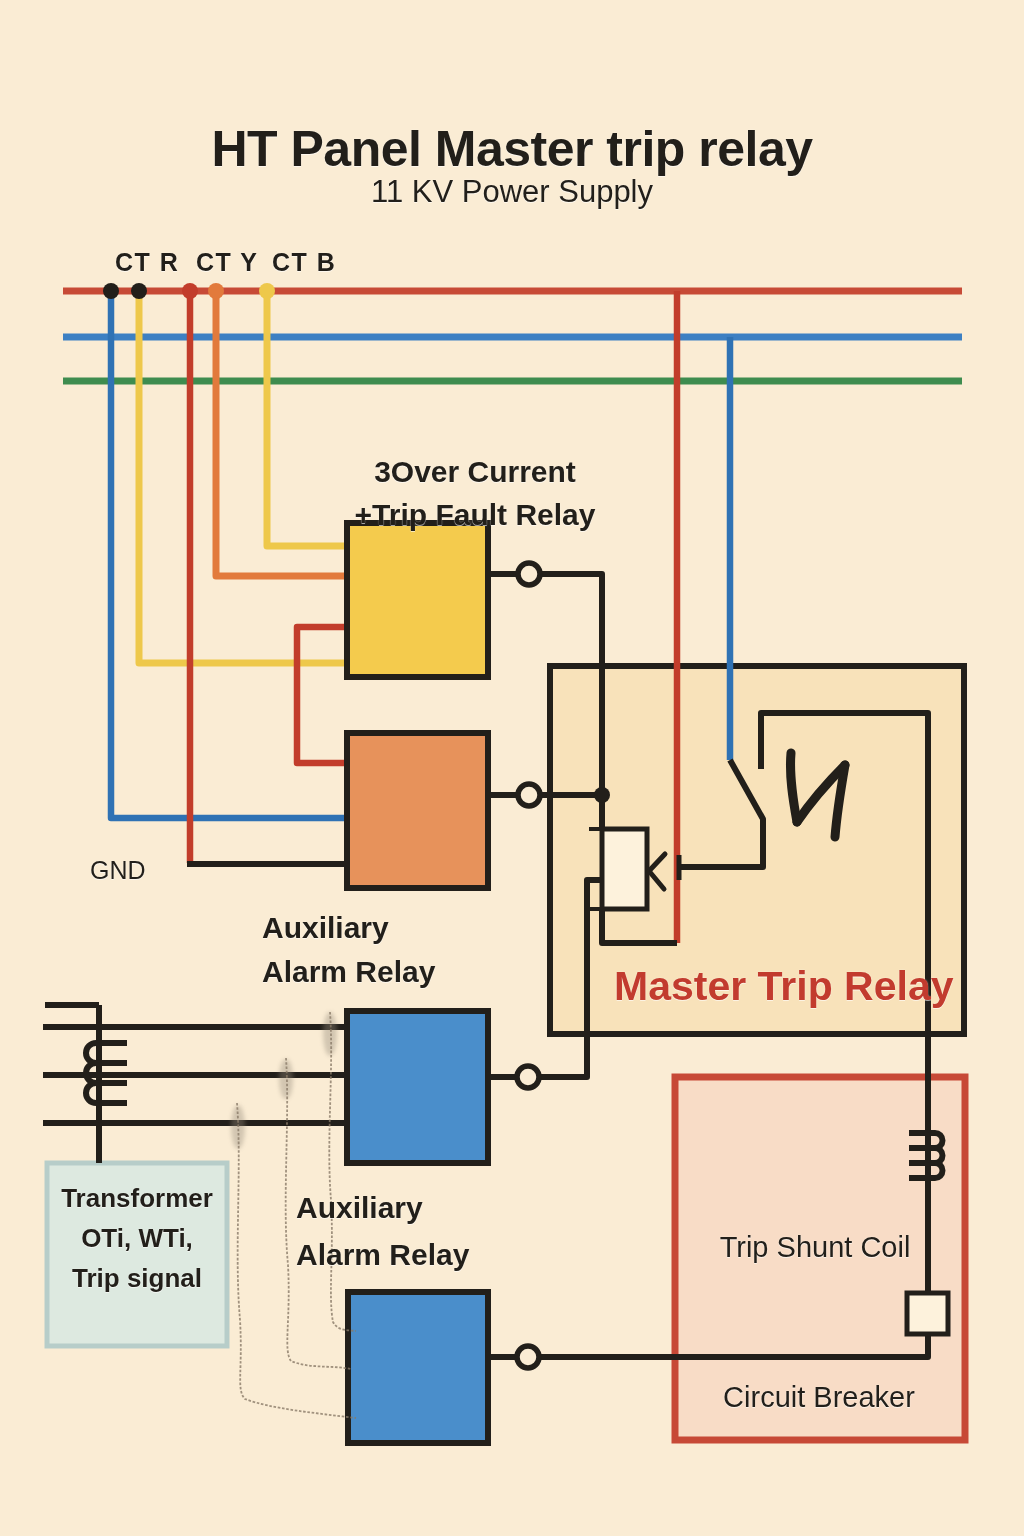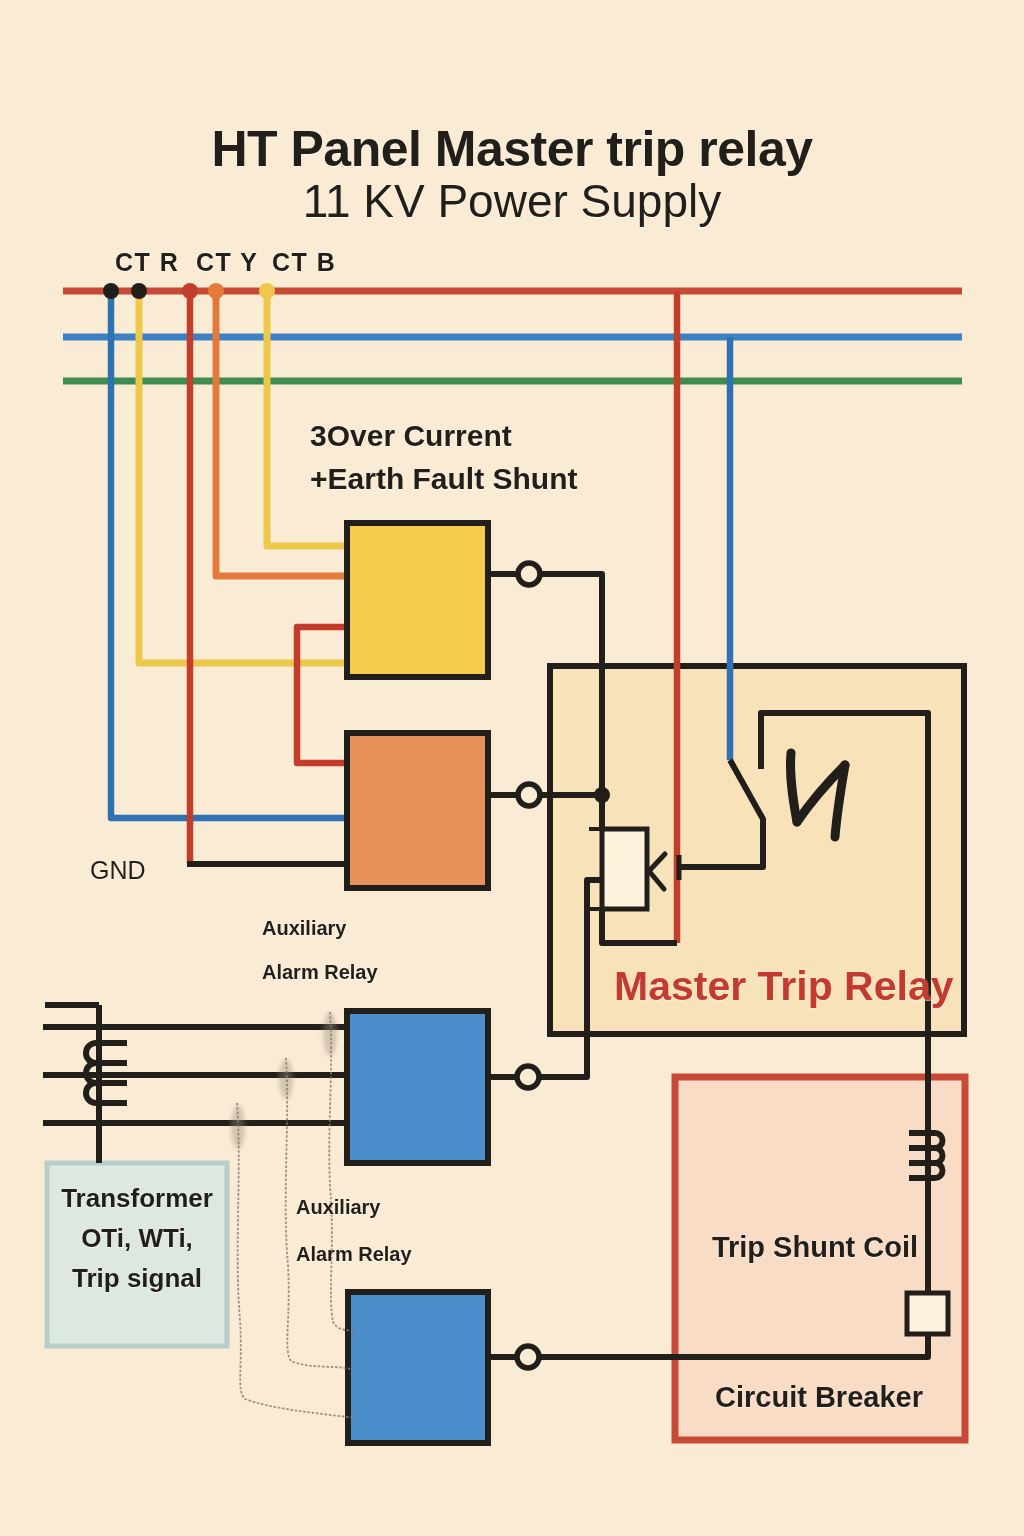--- a/index.html
+++ b/index.html
@@ -34,27 +34,27 @@
   .term{fill:var(--bg);stroke:var(--black);stroke-width:5.5;}
   .scribble{stroke:var(--black);stroke-width:9;stroke-linecap:round;fill:none;}
   .pencil{stroke:var(--pencil);stroke-width:1.8;stroke-dasharray:2.6 1.7;opacity:.8;fill:none;}
   .smudge{fill:#938878;opacity:.38;}
 
   
   .lbl{position:absolute;white-space:nowrap;
        text-shadow:0 1px 0 rgba(255,255,255,.55),0 0 2px rgba(255,253,246,.45);}
   .lbl.block{white-space:normal;}
   .title{font-size:50px;font-weight:700;letter-spacing:-.5px;margin-top:36px;}
-  .subtitle{font-size:46px;font-weight:500;}
+  .subtitle{font-size:31px;font-weight:500;}
   .ct{font-size:25px;font-weight:700;letter-spacing:1.5px;margin-left:21px;}
-  .dlabel{font-size:20px;font-weight:700;line-height:44px;}
-  .oc{font-size:30px;font-weight:700;line-height:43px;}
+  .dlabel{font-size:30px;font-weight:700;line-height:44px;}
+  .oc{font-size:30px;font-weight:700;line-height:43px;text-align:center;margin-top:36px;}
   .gnd{font-size:25px;font-weight:400;}
   .master-lbl{font-size:41px;font-weight:700;color:var(--masterLabel);text-align:center;}
-  .cb-lbl{font-size:29px;font-weight:700;text-align:center;}
+  .cb-lbl{font-size:29px;font-weight:400;text-align:center;}
   .tx{font-size:26px;font-weight:600;line-height:40px;text-align:center;}
 </style>
 </head>
 <body>
 
 <div class="stage">
 
   <svg viewBox="0 0 1024 1536">
     <defs>
       <filter id="soft" x="-60%" y="-60%" width="220%" height="220%">
@@ -164,21 +164,21 @@
 
   <div class="lbl title" style="left:0;top:84px;width:1024px;text-align:center">HT Panel Master trip relay</div>
   <div class="lbl subtitle" style="left:0;top:174px;width:1024px;text-align:center">11 KV Power Supply</div>
 
   <div class="lbl ct" style="left:94px;top:248px">CT R</div>
   <div class="lbl ct" style="left:175px;top:248px">CT Y</div>
   <div class="lbl ct" style="left:251px;top:248px">CT B</div>
 
   <div class="lbl block oc" style="left:310px;top:414px;width:330px">
     <div>3Over Current</div>
-    <div>+Earth Fault Shunt</div>
+    <div>+Trip Fault Relay</div>
   </div>
 
   <div class="lbl gnd" style="left:90px;top:856px">GND</div>
 
   <div class="lbl block dlabel" style="left:262px;top:906px">
     <div>Auxiliary</div>
     <div>Alarm Relay</div>
   </div>
 
   <div class="lbl block dlabel" style="left:296px;top:1184px;line-height:47px">

